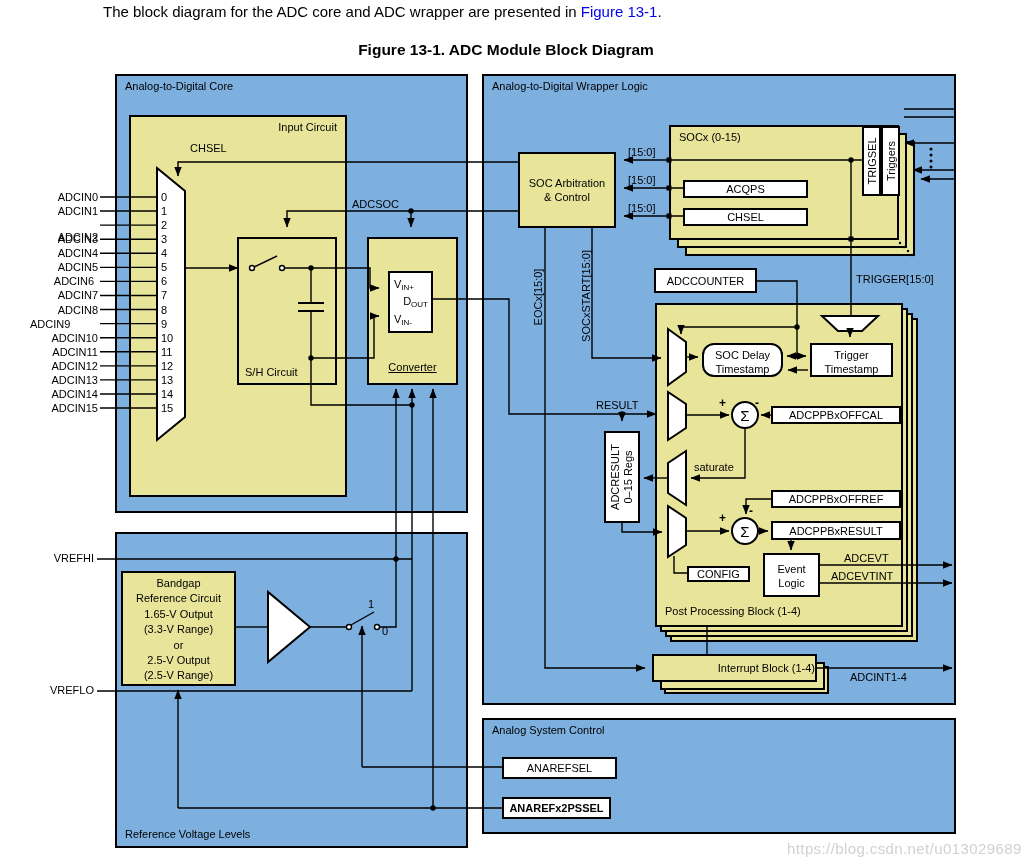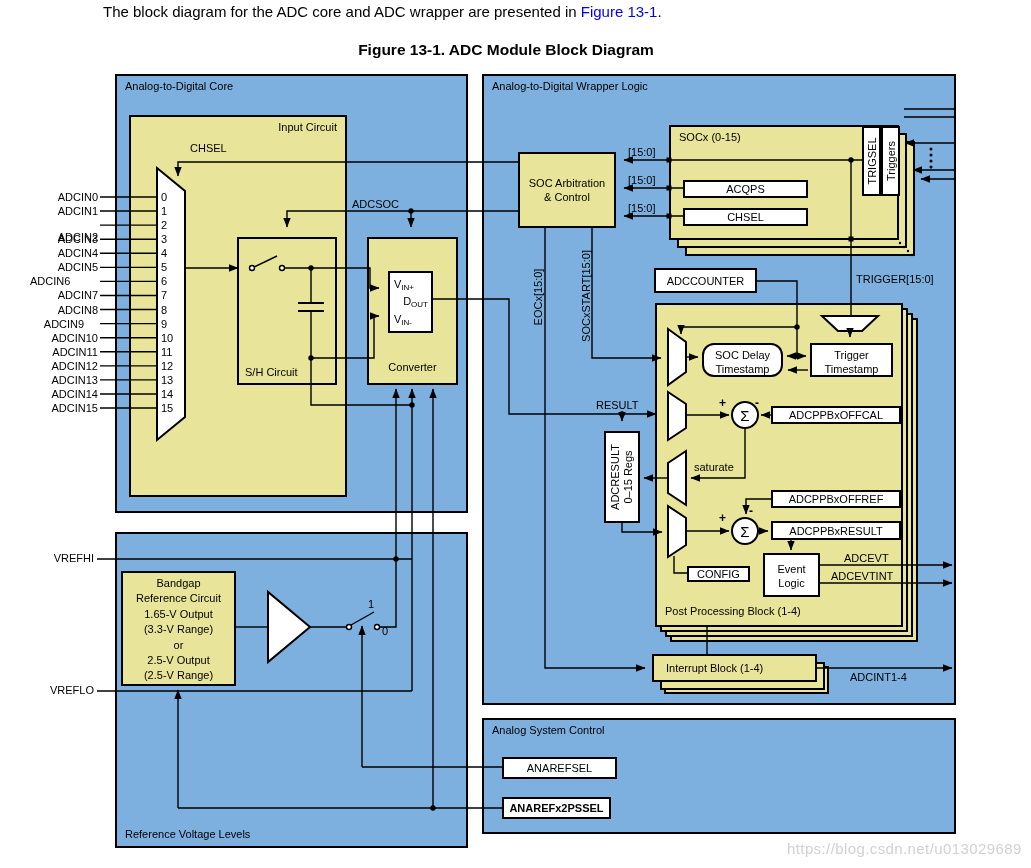--- a/index.html
+++ b/index.html
@@ -12,21 +12,21 @@
          font-family:"Liberation Sans",sans-serif;color:#000;overflow:hidden;}
   .abs{position:absolute;box-sizing:border-box;}
   .intro{left:103px;top:3px;font-size:15px;white-space:nowrap;}
   .intro .link{color:var(--link);cursor:pointer;}
   .fig-title{left:103px;top:41px;width:806px;text-align:center;font-size:15.5px;font-weight:bold;}
   .panel{background:var(--blue);border:2px solid #000;z-index:1;}
   .yblock{background:var(--yellow);border:2px solid #000;z-index:2;}
   .wbox{background:#fff;border:2px solid #000;z-index:4;text-align:center;font-size:11px;}
   .lbl{font-size:11px;line-height:12px;z-index:4;white-space:nowrap;}
   .plabel{position:absolute;left:8px;top:4px;font-size:11px;white-space:nowrap;}
-  .vcent{display:flex;align-items:center;justify-content:flex-start;padding-left:12px;}
+  .vcent{display:flex;align-items:center;justify-content:flex-end;padding-left:12px;}
   .vtext{position:absolute;left:50%;top:50%;transform:translate(-50%,-50%) rotate(-90deg);
          white-space:nowrap;font-size:11px;}
   .rot{position:absolute;transform:translate(-50%,-50%) rotate(-90deg);font-size:11px;
        white-space:nowrap;z-index:4;}
   .cent{position:absolute;transform:translate(-50%,-50%);z-index:4;}
   #wires{position:absolute;left:0;top:0;z-index:3;pointer-events:none;}
   .w{stroke:#000;stroke-width:1.4;fill:none;}
   .shape{fill:#fff;stroke:#000;stroke-width:2;}
   .dot{fill:#000;stroke:none;}
   sub{font-size:8px;vertical-align:-2px;}
@@ -55,21 +55,21 @@
     <div class="plabel">Analog System Control</div>
   </div>
 
   <div class="abs yblock" style="left:129px;top:115px;width:218px;height:382px;">
     <div class="plabel" style="left:auto;right:8px;">Input Circuit</div>
   </div>
   <div class="abs yblock" style="left:237px;top:237px;width:100px;height:148px;">
     <div class="plabel" style="top:auto;bottom:5px;left:6px;">S/H Circuit</div>
   </div>
   <div class="abs yblock" style="left:367px;top:237px;width:91px;height:148px;">
-    <div class="plabel" style="top:auto;bottom:10px;left:0;width:100%;text-align:center;">Converter</div>
+    <div class="plabel" style="top:auto;bottom:10px;left:0;width:100%;text-align:center;text-decoration:underline;">Converter</div>
   </div>
   <div class="abs yblock" style="left:518px;top:152px;width:98px;height:76px;text-align:center;font-size:11px;line-height:14px;padding-top:22px;">
     <div>SOC Arbitration</div>
     <div>&amp; Control</div>
   </div>
 
   <div class="abs yblock" style="left:685px;top:141px;width:230px;height:115px;"></div>
   <div class="abs yblock" style="left:677px;top:133px;width:230px;height:115px;"></div>
   <div class="abs yblock" style="left:669px;top:125px;width:230px;height:115px;">
     <div class="plabel">SOCx (0-15)</div>
@@ -293,27 +293,27 @@
       <div class="abs lbl" style="left: 30px; top: 205.07px; width: 68px; text-align: right;">ADCIN1</div>
       <div class="abs lbl" style="left: 161px; top: 205.07px; width: 20px;">1</div>
       <div class="abs lbl" style="left: 30px; top: 219.14px; width: 68px; text-align: right; margin-top: 12px;">ADCIN2</div>
       <div class="abs lbl" style="left: 161px; top: 219.14px; width: 20px;">2</div>
       <div class="abs lbl" style="left: 30px; top: 233.21px; width: 68px; text-align: right;">ADCIN3</div>
       <div class="abs lbl" style="left: 161px; top: 233.21px; width: 20px;">3</div>
       <div class="abs lbl" style="left: 30px; top: 247.28px; width: 68px; text-align: right;">ADCIN4</div>
       <div class="abs lbl" style="left: 161px; top: 247.28px; width: 20px;">4</div>
       <div class="abs lbl" style="left: 30px; top: 261.35px; width: 68px; text-align: right;">ADCIN5</div>
       <div class="abs lbl" style="left: 161px; top: 261.35px; width: 20px;">5</div>
-      <div class="abs lbl" style="left: 30px; top: 275.42px; width: 68px; text-align: left;">ADCIN6</div>
+      <div class="abs lbl" style="left: 40px; top: 275.42px; width: 68px; text-align: center;">ADCIN6</div>
       <div class="abs lbl" style="left: 161px; top: 275.42px; width: 20px;">6</div>
       <div class="abs lbl" style="left: 30px; top: 289.49px; width: 68px; text-align: right;">ADCIN7</div>
       <div class="abs lbl" style="left: 161px; top: 289.49px; width: 20px;">7</div>
       <div class="abs lbl" style="left: 30px; top: 303.56px; width: 68px; text-align: right;">ADCIN8</div>
       <div class="abs lbl" style="left: 161px; top: 303.56px; width: 20px;">8</div>
-      <div class="abs lbl" style="left: 30px; top: 317.63px; width: 68px; text-align: center;">ADCIN9</div>
+      <div class="abs lbl" style="left: 30px; top: 317.63px; width: 68px; text-align: left;">ADCIN9</div>
       <div class="abs lbl" style="left: 161px; top: 317.63px; width: 20px;">9</div>
       <div class="abs lbl" style="left: 30px; top: 331.7px; width: 68px; text-align: right;">ADCIN10</div>
       <div class="abs lbl" style="left: 161px; top: 331.7px; width: 20px;">10</div>
       <div class="abs lbl" style="left: 30px; top: 345.77px; width: 68px; text-align: right;">ADCIN11</div>
       <div class="abs lbl" style="left: 161px; top: 345.77px; width: 20px;">11</div>
       <div class="abs lbl" style="left: 30px; top: 359.84px; width: 68px; text-align: right;">ADCIN12</div>
       <div class="abs lbl" style="left: 161px; top: 359.84px; width: 20px;">12</div>
       <div class="abs lbl" style="left: 30px; top: 373.91px; width: 68px; text-align: right;">ADCIN13</div>
       <div class="abs lbl" style="left: 161px; top: 373.91px; width: 20px;">13</div>
       <div class="abs lbl" style="left: 30px; top: 387.98px; width: 68px; text-align: right;">ADCIN14</div>

